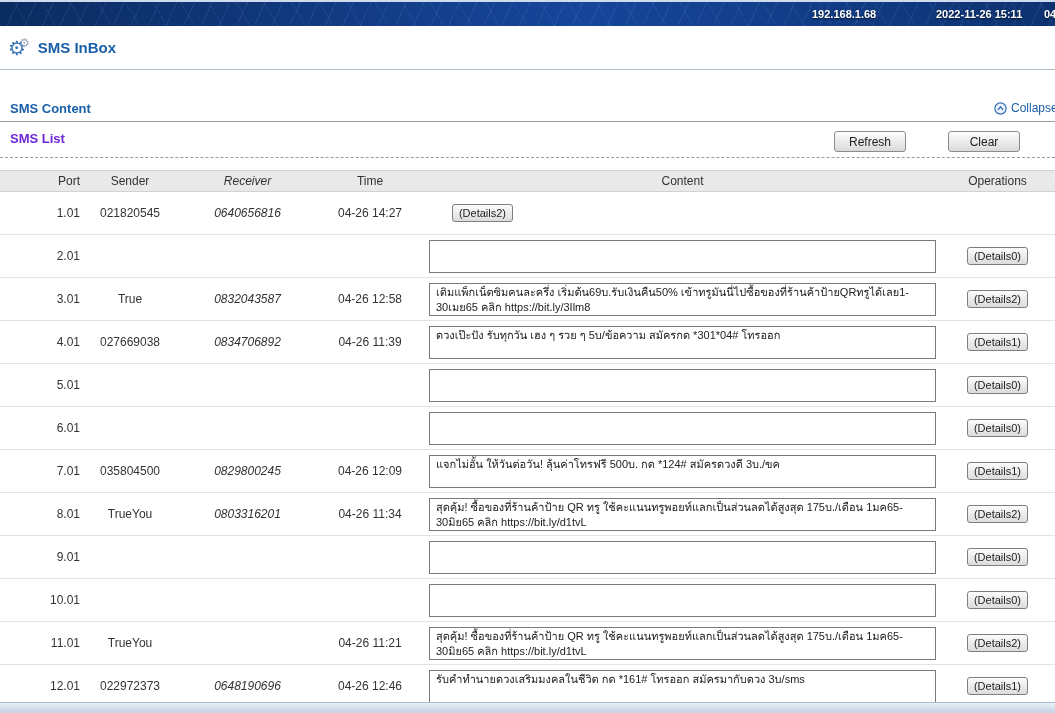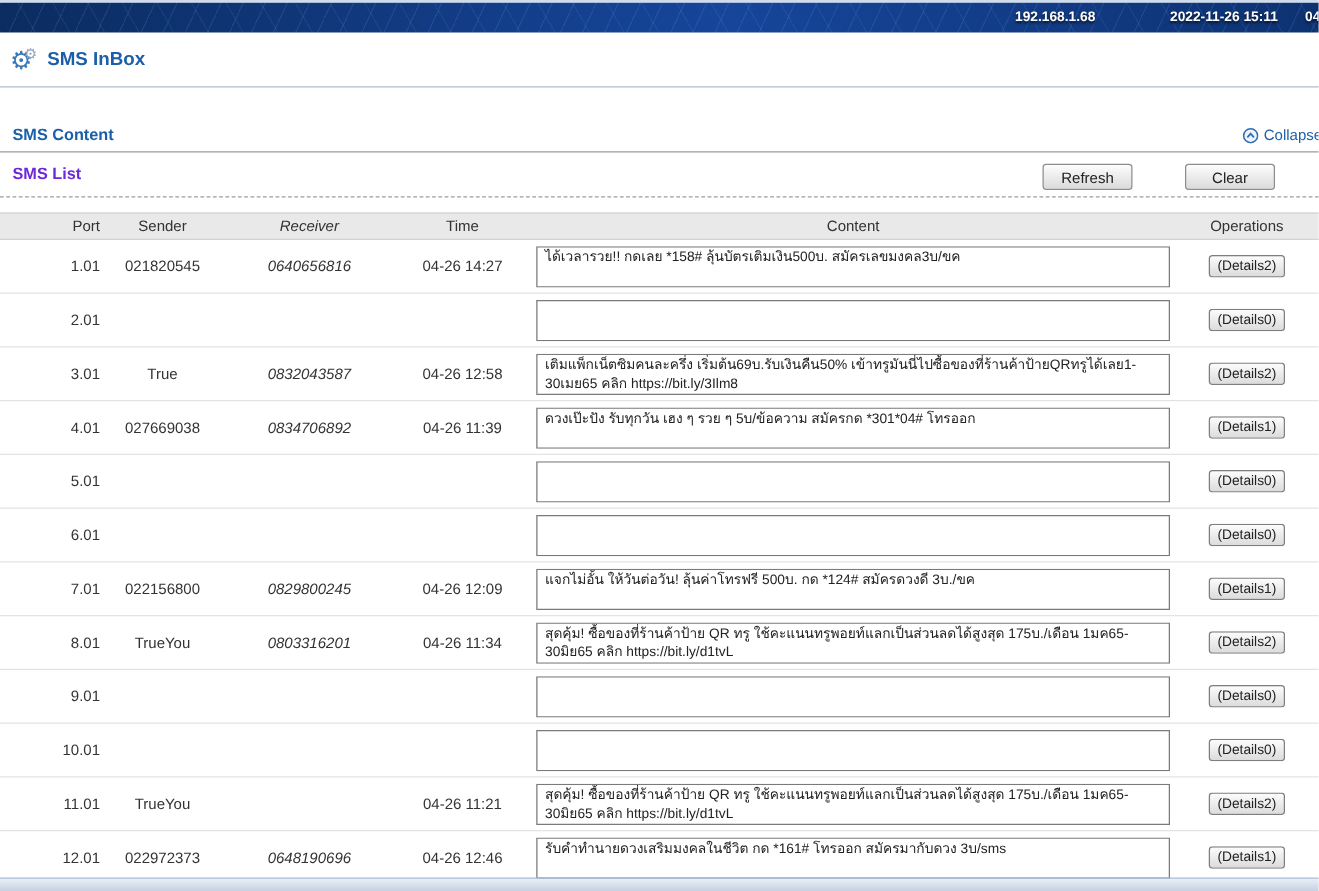--- a/index.html
+++ b/index.html
@@ -132,23 +132,20 @@
     <div class="cell col-time">Time</div>
     <div class="cell col-content" style="text-align:center;">Content</div>
     <div class="cell col-ops">Operations</div>
   </div>
   <div>
       <div class="trow">
     <div class="cell col-port">1.01</div>
     <div class="cell col-sender">021820545</div>
     <div class="cell col-receiver">0640656816</div>
     <div class="cell col-time">04-26 14:27</div>
-    <div class="cell col-content">
-      <div class="content-box">ได้เวลารวย!! กดเลย *158# ลุ้นบัตรเติมเงิน500บ. สมัครเลขมงคล3บ/ขค</div>
-    </div>
     <div class="cell col-ops">
       <button class="details-btn">(Details2)</button>
     </div>
   </div>
       <div class="trow">
     <div class="cell col-port">2.01</div>
     <div class="cell col-sender"></div>
     <div class="cell col-receiver"></div>
     <div class="cell col-time"></div>
     <div class="cell col-content">
@@ -201,21 +198,21 @@
     <div class="cell col-time"></div>
     <div class="cell col-content">
       <div class="content-box"></div>
     </div>
     <div class="cell col-ops">
       <button class="details-btn">(Details0)</button>
     </div>
   </div>
       <div class="trow">
     <div class="cell col-port">7.01</div>
-    <div class="cell col-sender">022156800</div>
+    <div class="cell col-sender">035804500</div>
     <div class="cell col-receiver">0829800245</div>
     <div class="cell col-time">04-26 12:09</div>
     <div class="cell col-content">
       <div class="content-box">แจกไม่อั้น ให้วันต่อวัน! ลุ้นค่าโทรฟรี 500บ. กด *124# สมัครดวงดี 3บ./ขค</div>
     </div>
     <div class="cell col-ops">
       <button class="details-btn">(Details1)</button>
     </div>
   </div>
       <div class="trow">

